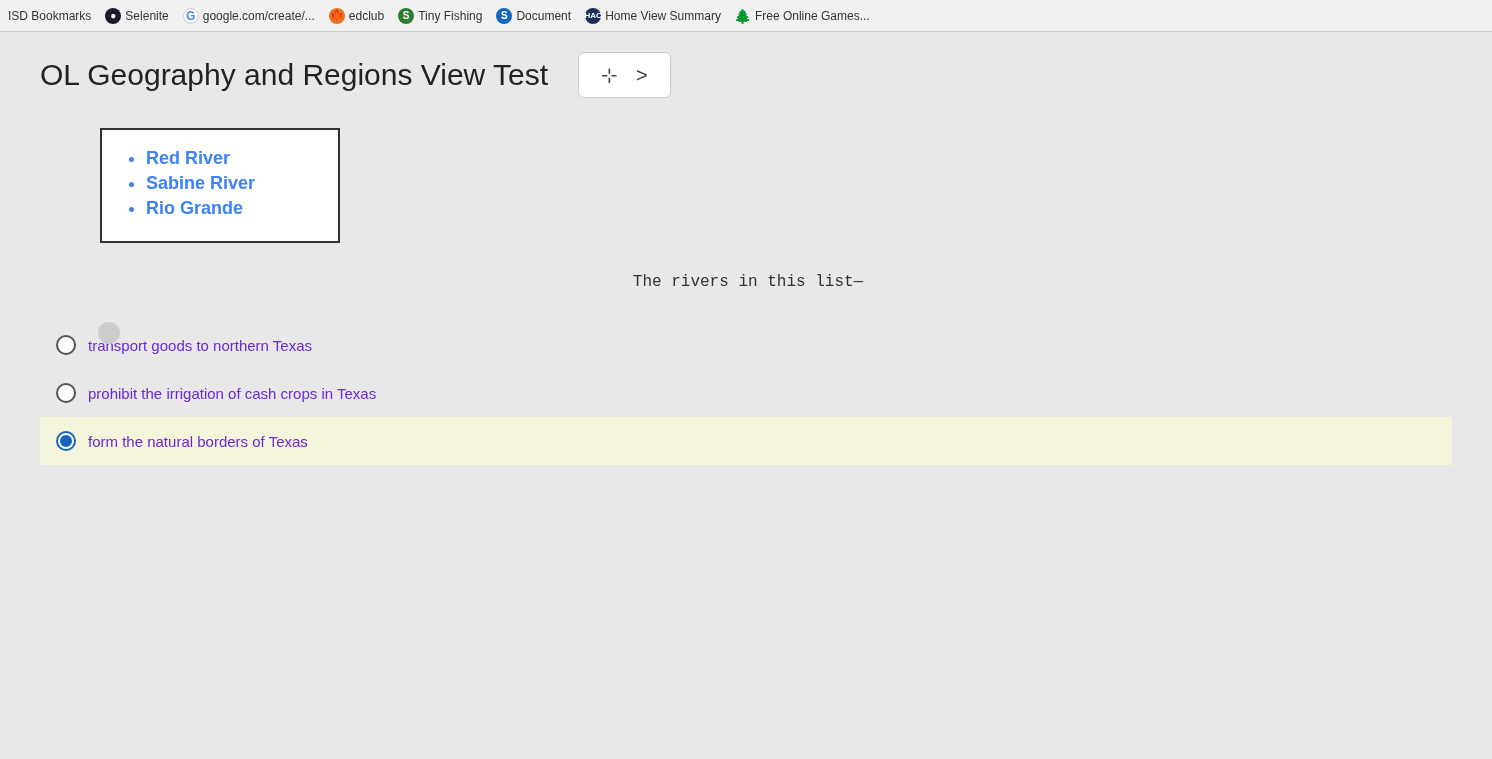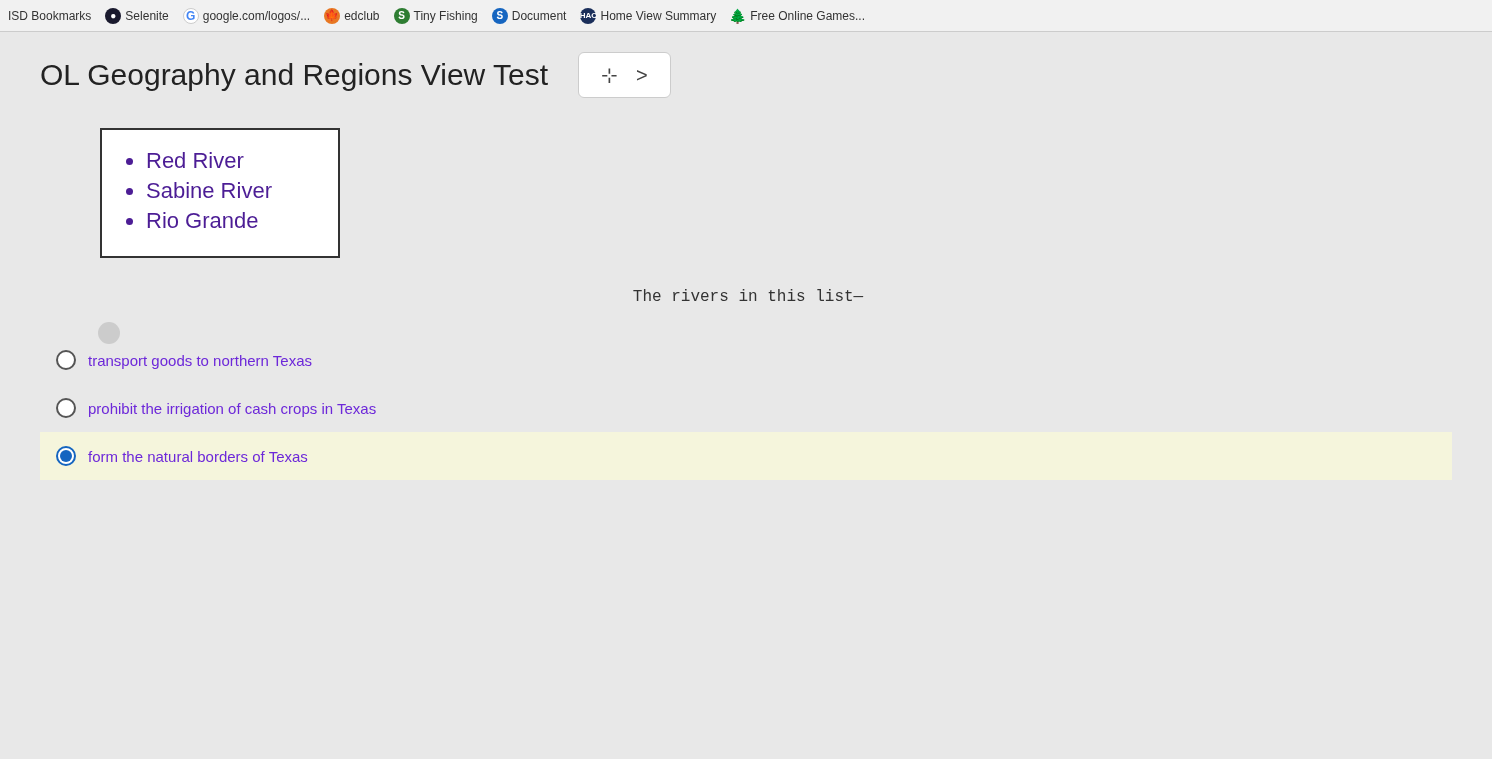--- a/index.html
+++ b/index.html
@@ -107,24 +107,24 @@
       margin-bottom: 30px;
       min-width: 240px;
     }
 
     .list-box ul {
       list-style: disc;
       padding-left: 20px;
     }
 
     .list-box ul li {
-      font-size: 22px;
-      color: #4c1d95;
+      font-size: 18px;
+      color: #3b82f6;
       margin-bottom: 4px;
-      font-weight: 400;
+      font-weight: 700;
     }
 
     
     .question-text {
       font-size: 16px;
       color: #333;
       margin-bottom: 30px;
       margin-left: 4px;
       font-family: 'Courier New', monospace;
       text-align: center;
@@ -208,21 +208,21 @@
     <span>ISD Bookmarks</span>
   </span>
 
   <span class="bookmark-item">
     <span class="bm-icon selenite">●</span>
     <span>Selenite</span>
   </span>
 
   <span class="bookmark-item">
     <span class="bm-icon google" style="color:#4285f4;font-size:12px;font-weight:bold;">G</span>
-    <span>google.com/logos/...</span>
+    <span>google.com/create/...</span>
   </span>
 
   <span class="bookmark-item">
     <span class="bm-icon edclub" style="font-size:11px;">🍁</span>
     <span>edclub</span>
   </span>
 
   <span class="bookmark-item">
     <span class="bm-icon fishing">S</span>
     <span>Tiny Fishing</span>

